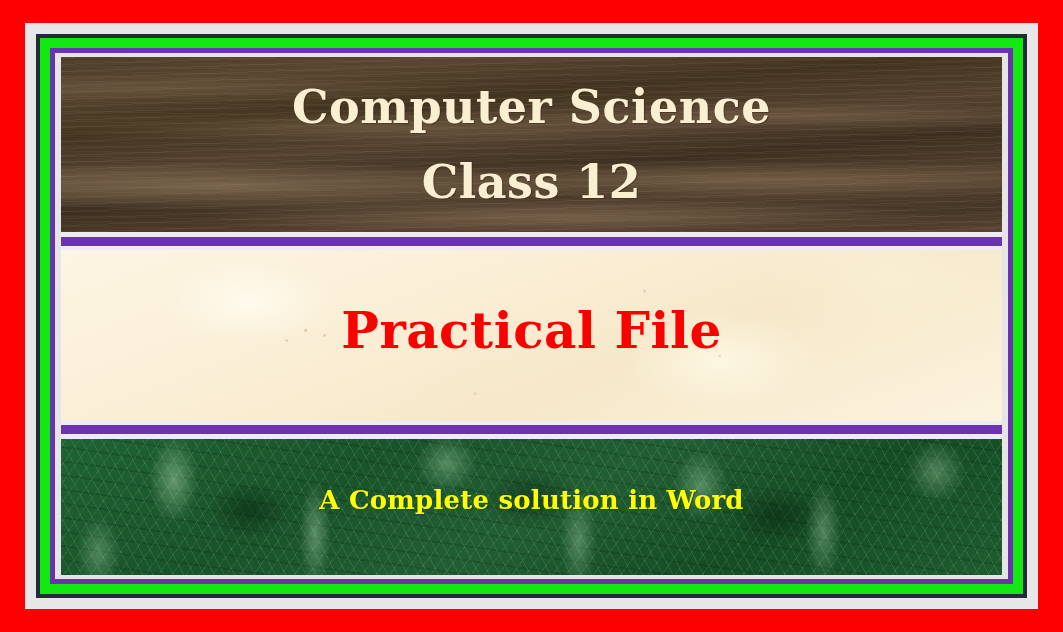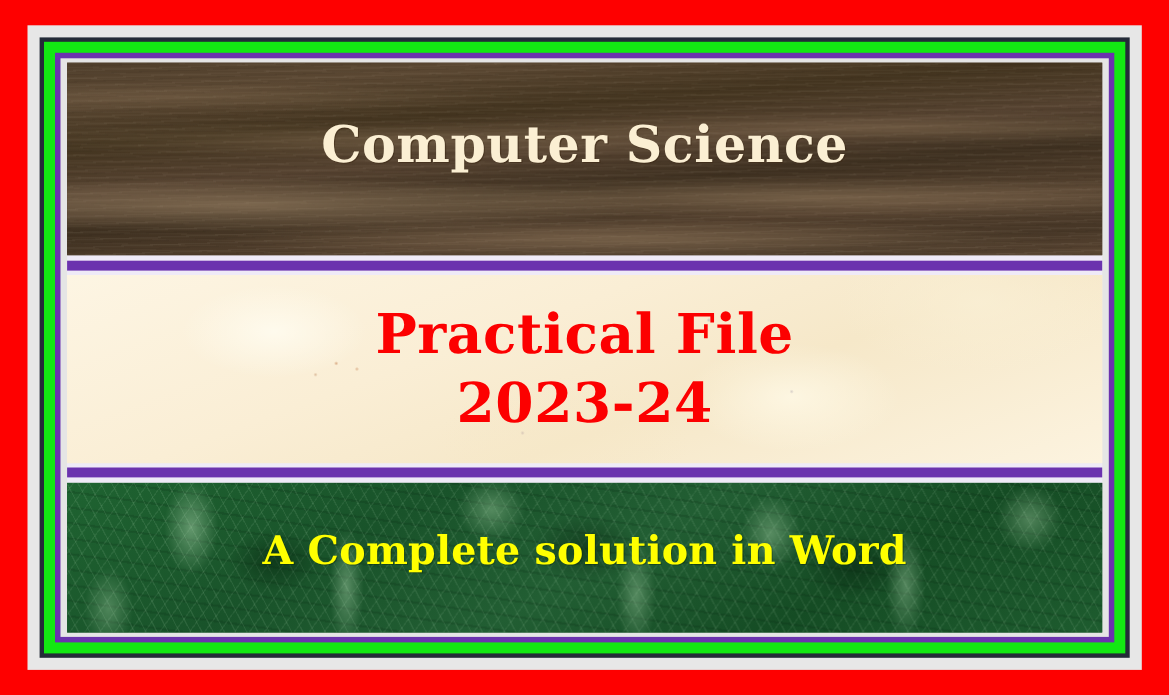--- a/index.html
+++ b/index.html
@@ -204,48 +204,48 @@
         rgba(210,245,210,0.09) 0px, rgba(210,245,210,0.09) 1px,
         rgba(0,0,0,0) 1px, rgba(0,0,0,0) 11px),
       repeating-linear-gradient(8deg,
         rgba(2,28,10,0.16) 0px, rgba(2,28,10,0.16) 2px,
         rgba(0,0,0,0) 2px, rgba(0,0,0,0) 14px),
       linear-gradient(150deg, #1F6331 0%, #19532A 30%, #225E33 52%, #154C24 74%, #1E5C2F 100%);
   }
   .panel-marble .panel-line {
     color: #FFFF00;
     font-weight: bold;
-    font-size: 36px;
+    font-size: 26px;
     letter-spacing: 0.2px;
     text-shadow: 1px 1px 0 rgba(10,45,20,0.45);
   }
   .panel-marble .line-a { margin-bottom: 12px; }
 </style>
 </head>
 <body>
 
 <div id="cover-page">
 
   <div class="frame-paper">
     <div class="frame-navy">
       <div class="frame-green">
         <div class="frame-purple">
           <div class="frame-inner">
 
             <div class="panel panel-wood">
               <div class="panel-line line-a">Computer Science</div>
+              <div class="panel-line line-b">Class 12</div>
             </div>
 
             <div class="divider">
               <i></i>
             </div>
 
             <div class="panel panel-parchment">
               <div class="panel-line line-a">Practical File</div>
-              <div class="panel-line line-b">2023-24</div>
             </div>
 
             <div class="divider">
               <i></i>
             </div>
 
             <div class="panel panel-marble">
               <div class="panel-line line-a">A Complete solution in Word</div>
             </div>
 

